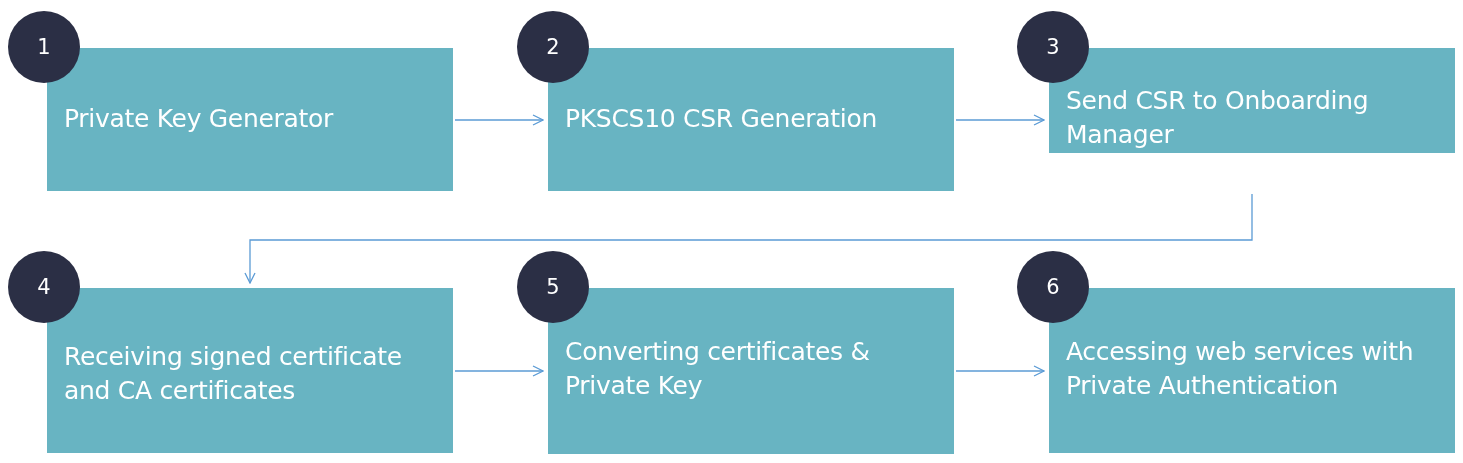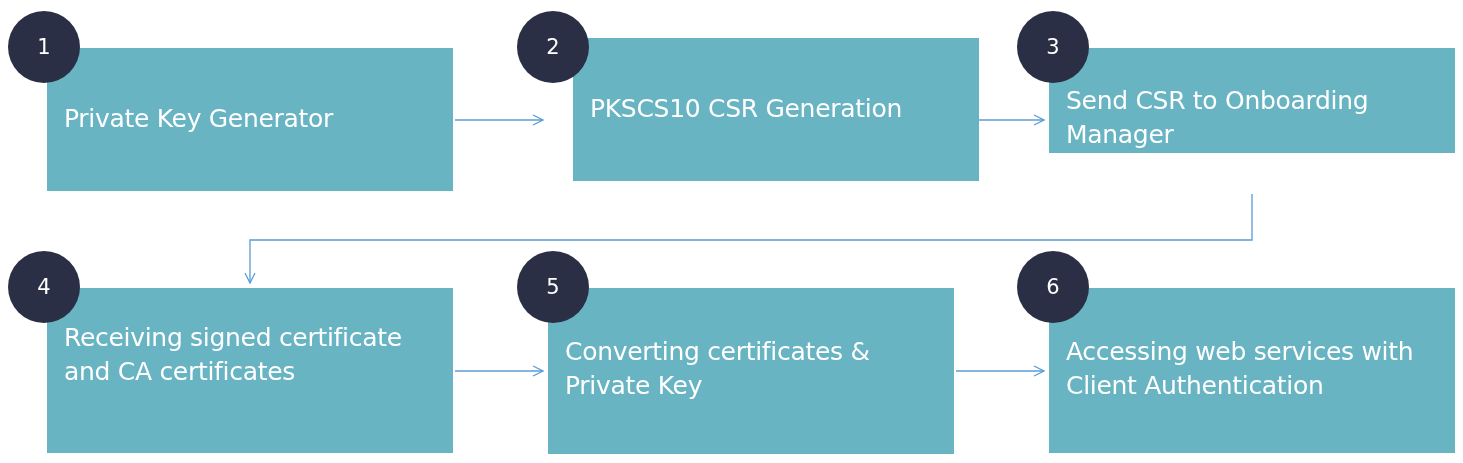--- a/index.html
+++ b/index.html
@@ -27,40 +27,40 @@
   <polyline points="1252,194 1252,240 250,240 250,283" fill="none" stroke="#5B9BD5" stroke-width="1.3" marker-end="url(#arrowhead)"></polyline>
   <line x1="455" y1="371" x2="543" y2="371" stroke="#5B9BD5" stroke-width="1.3" marker-end="url(#arrowhead)"></line>
   <line x1="956" y1="371" x2="1044" y2="371" stroke="#5B9BD5" stroke-width="1.3" marker-end="url(#arrowhead)"></line>
 </svg>
 
 <div class="box" style="left:47px; top:48px; width:406px; height:143px;">
   <span class="box-label" style="top:54px;">Private Key Generator</span>
 </div>
 <div class="badge" style="left:8px; top:11px;">1</div>
 
-<div class="box" style="left:548px; top:38px; width:406px; height:143px;margin-left:25px;">
+<div class="box" style="left:548px; top:48px; width:406px; height:143px;">
   <span class="box-label" style="top:54px;">PKSCS10 CSR Generation</span>
 </div>
 <div class="badge" style="left:517px; top:11px;">2</div>
 
 <div class="box" style="left:1049px; top:48px; width:406px; height:105px;">
   <span class="box-label" style="top:36px;">Send CSR to Onboarding
 Manager</span>
 </div>
 <div class="badge" style="left:1017px; top:11px;">3</div>
 
 <div class="box" style="left:47px; top:288px; width:406px; height:165px;">
-  <span class="box-label" style="top:33px;">Receiving signed certificate
+  <span class="box-label" style="top:52px;">Receiving signed certificate
 and CA certificates</span>
 </div>
 <div class="badge" style="left:8px; top:251px;">4</div>
 
 <div class="box" style="left:548px; top:288px; width:406px; height:166px;">
   <span class="box-label" style="top:47px;">Converting certificates &amp;
 Private Key</span>
 </div>
 <div class="badge" style="left:517px; top:251px;">5</div>
 
 <div class="box" style="left:1049px; top:288px; width:406px; height:165px;">
   <span class="box-label" style="top:47px;">Accessing web services with
-Client Authentication</span>
+Private Authentication</span>
 </div>
 <div class="badge" style="left:1017px; top:251px;">6</div>
 
 </body></html>

